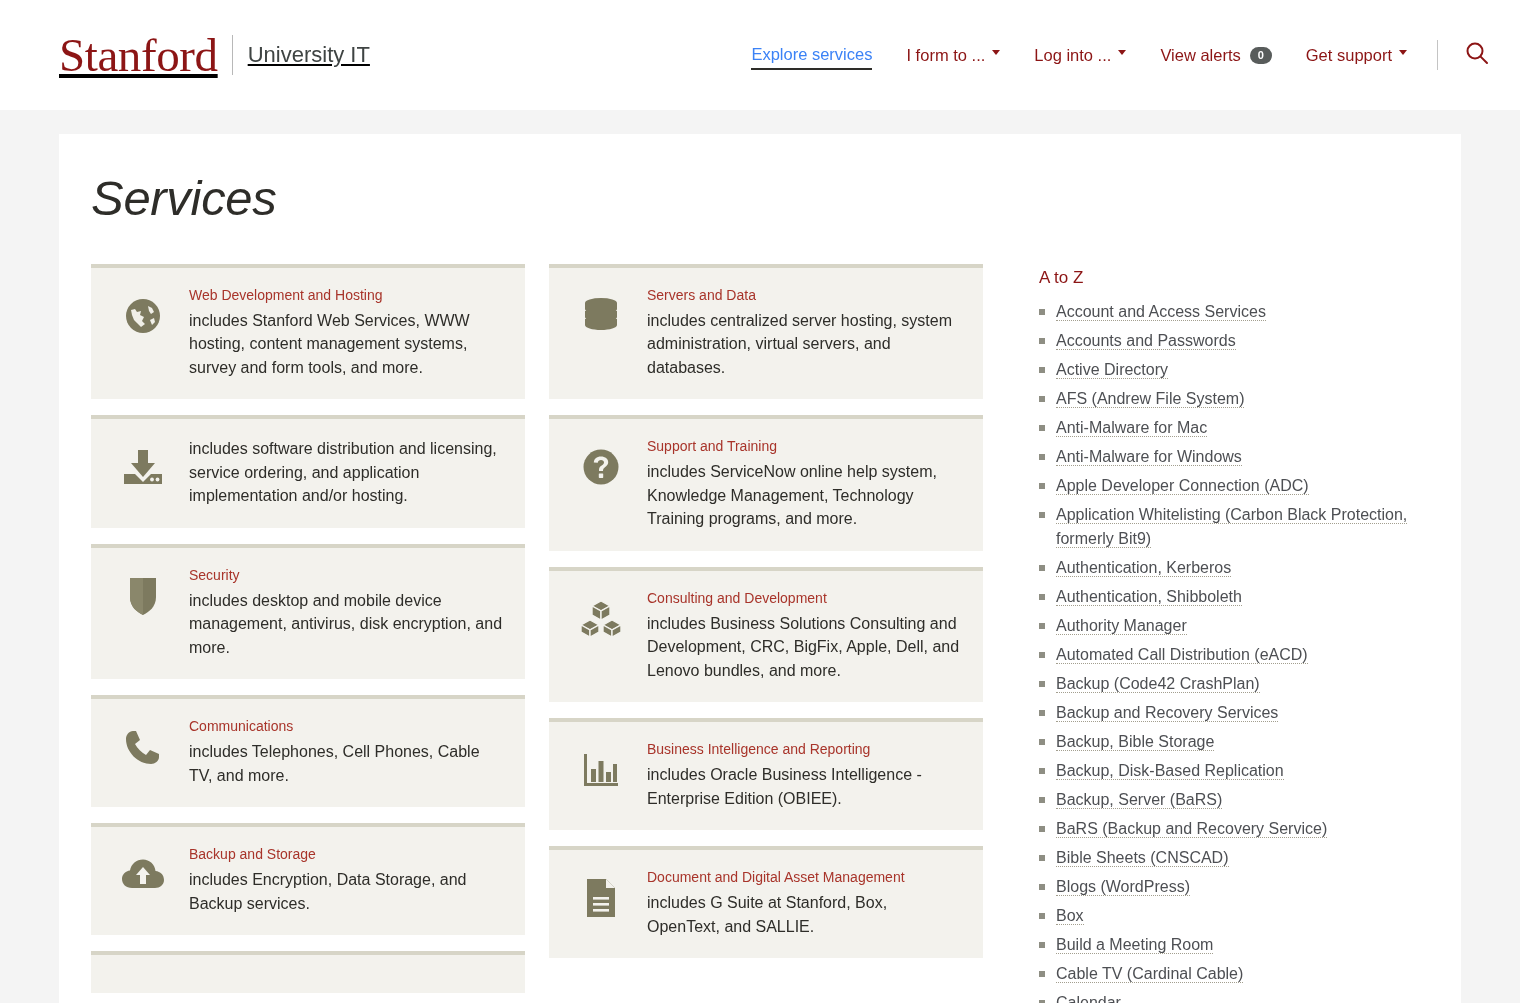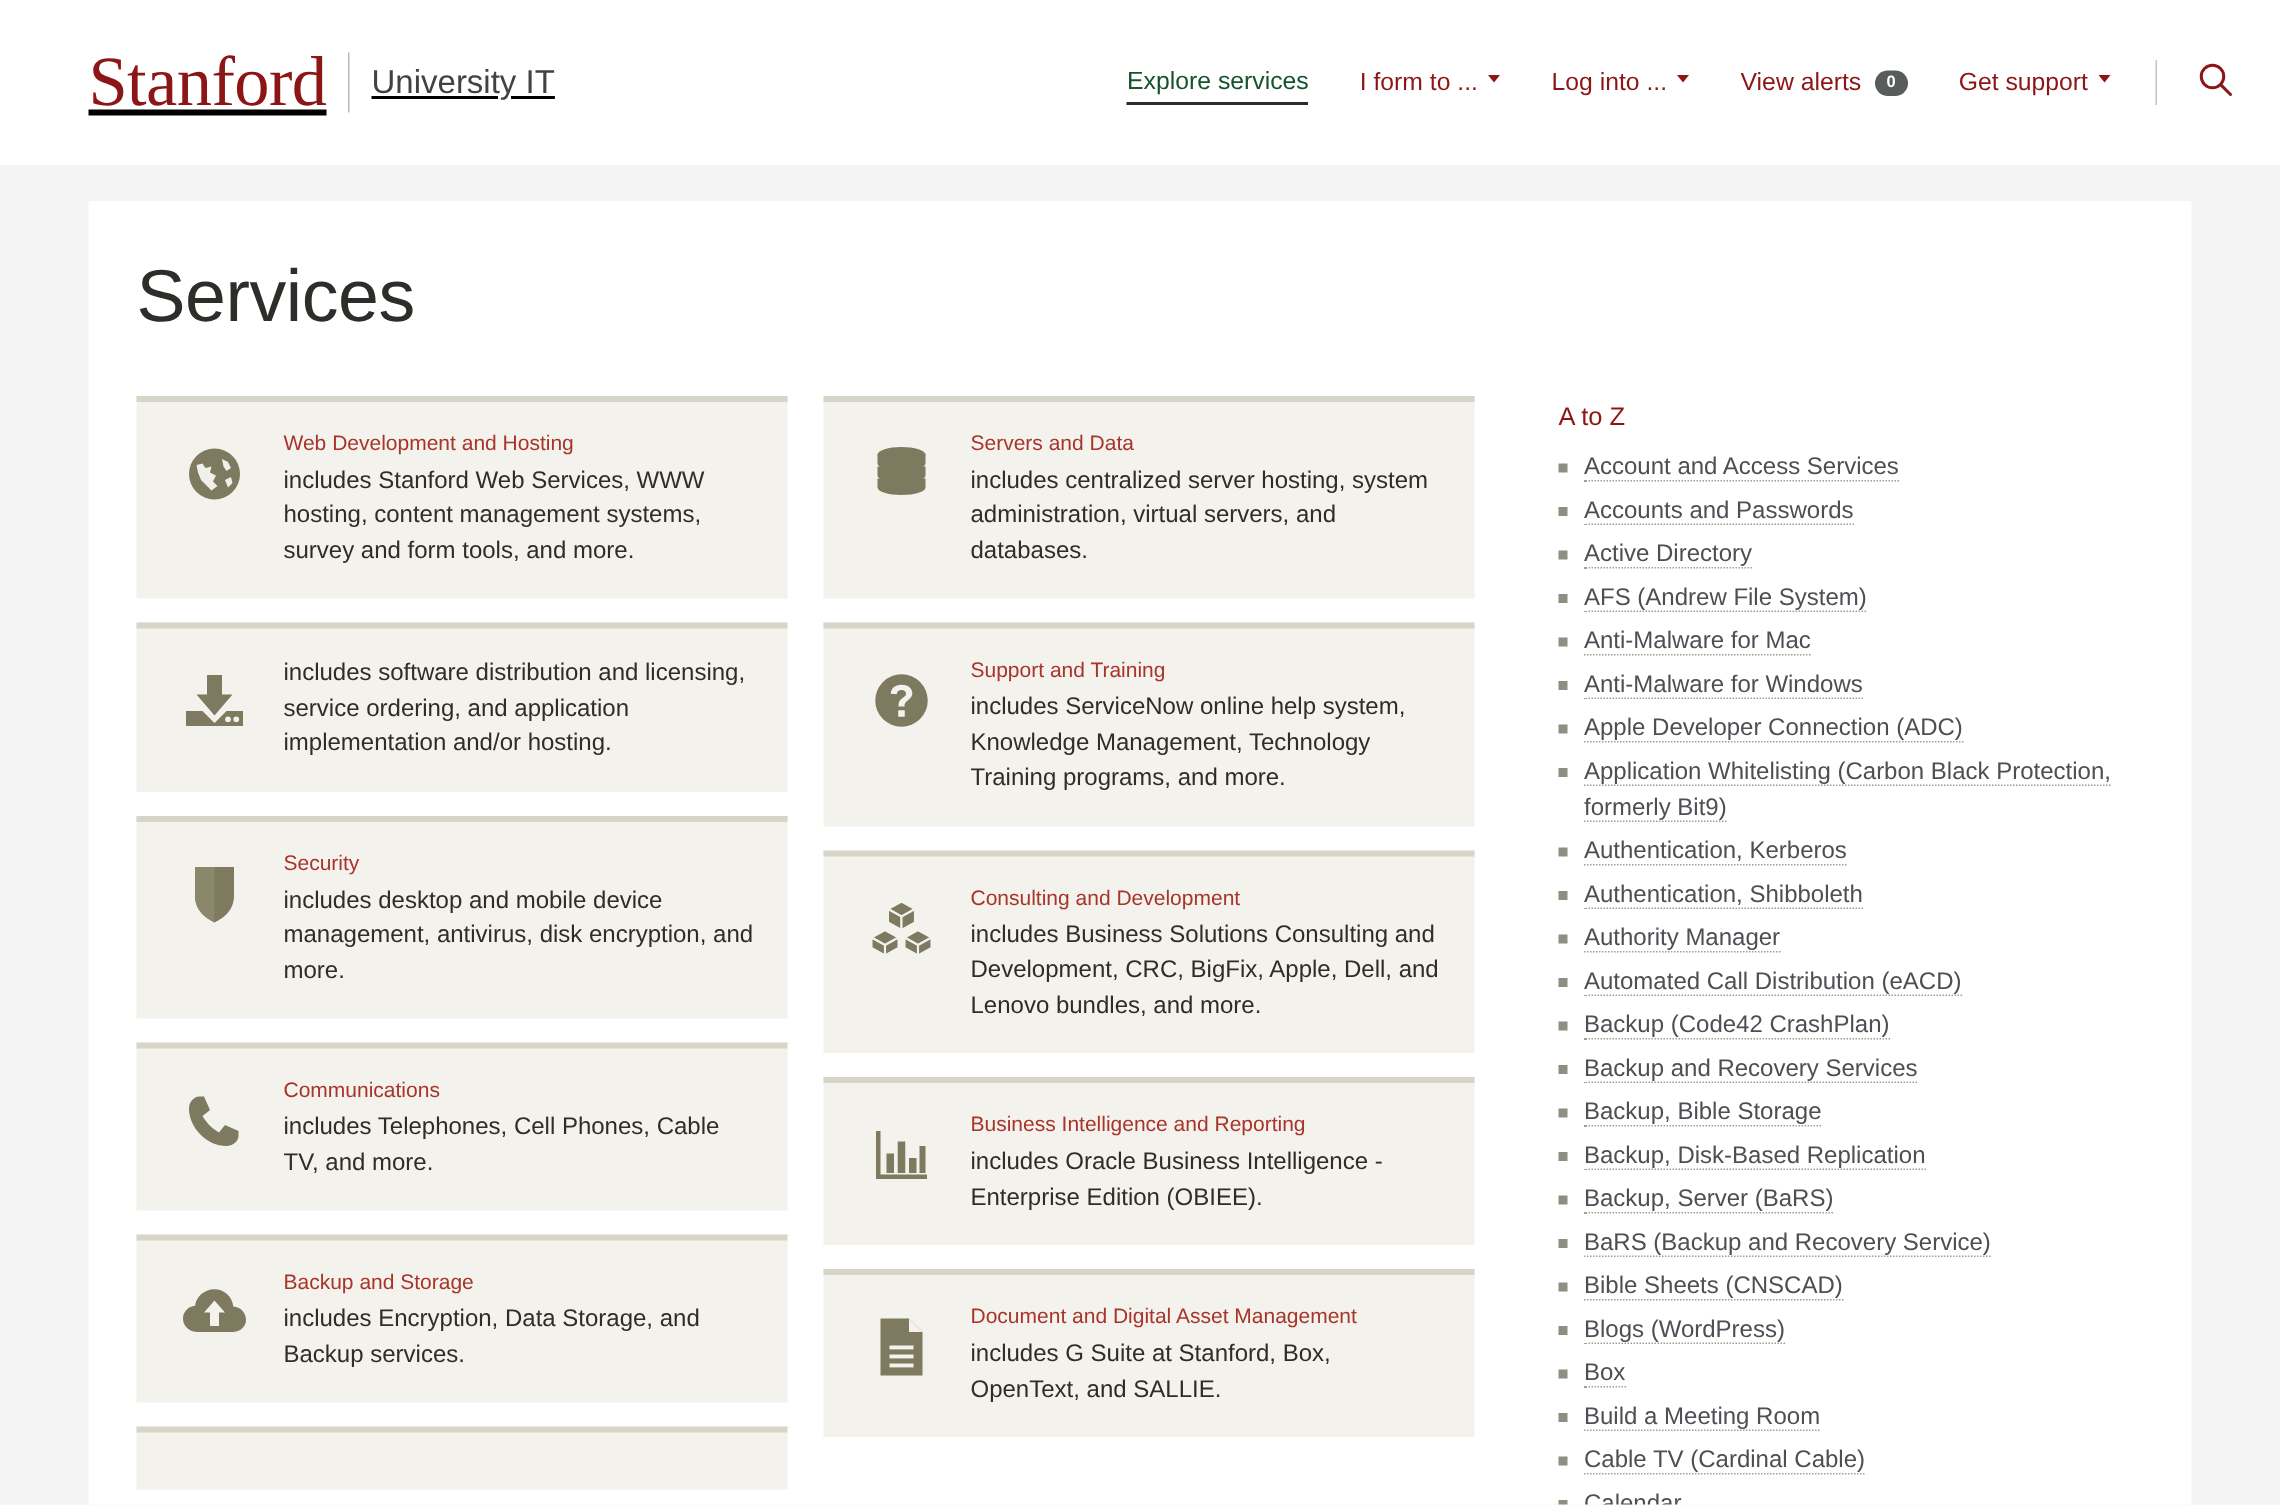--- a/index.html
+++ b/index.html
@@ -62,21 +62,21 @@
     white-space: nowrap;
     padding: 4px 0;
     margin-left: 34px;
     cursor: pointer;
     display: flex;
     align-items: center;
     position: relative;
   }
   .nav-item:first-child { margin-left: 0; }
   .nav-item.active {
-    color: #14532d;
+    color: #3b82f6;
     border-bottom: 2px solid #2e2d29;
     padding-bottom: 4px;
     justify-content: flex-end;
   }
   .caret {
     display: inline-block;
     margin-left: 7px;
     width: 0; height: 0;
     border-left: 4.5px solid transparent;
     border-right: 4.5px solid transparent;
@@ -122,20 +122,21 @@
     min-height: 869px;
     padding: 38px 0 0 0;
   }
   .page-title {
     font-size: 49px;
     font-weight: 400;
     color: #2e2d29;
     padding: 0 0 0 32px;
     letter-spacing: -0.3px;
     line-height: 1.1;
+    font-style: italic;
   }
 
   .content-cols {
     display: flex;
     padding: 38px 0 0 32px;
     gap: 0;
   }
   .col-cards {
     width: 434px;
     flex: 0 0 434px;

